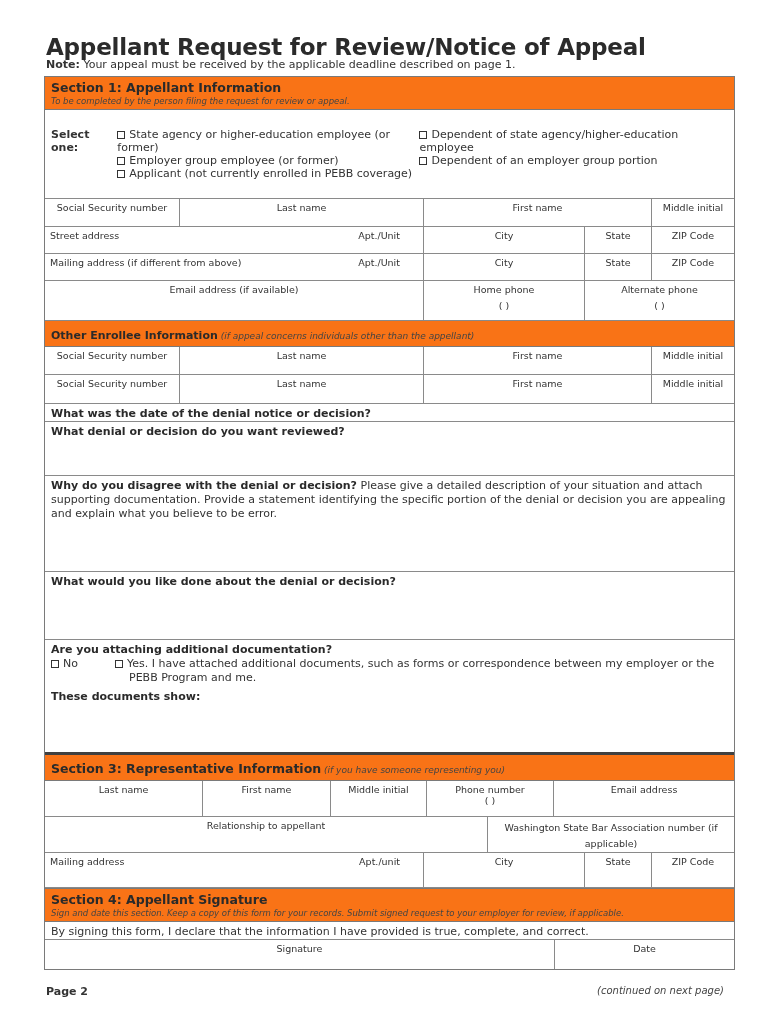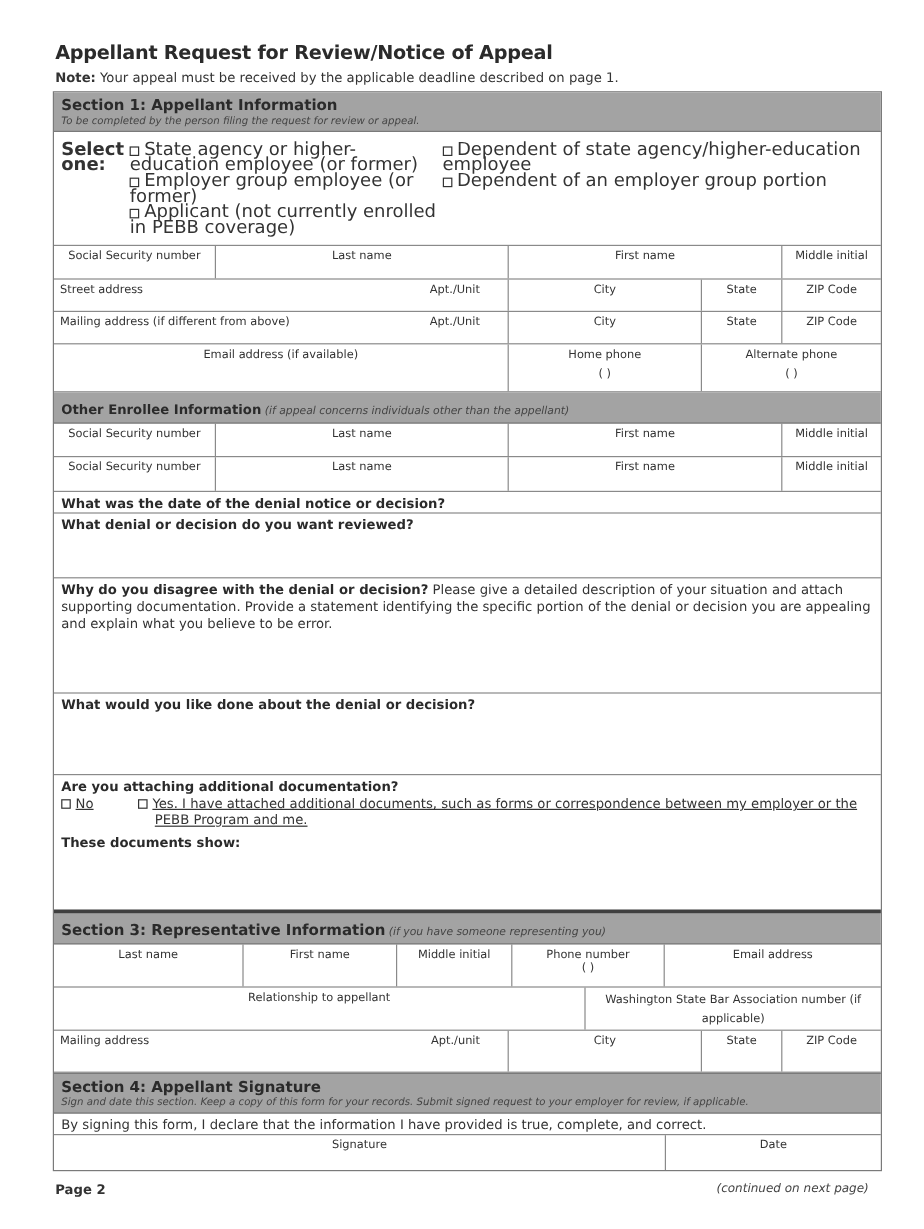--- a/index.html
+++ b/index.html
@@ -1,39 +1,39 @@
 <!DOCTYPE html>
 <html><head>
 <meta charset="utf-8">
 <style>
   * { box-sizing: border-box; margin: 0; padding: 0; }
   html, body { width: 770px; height: 1024px; background: #fff; }
   body { font-family: "DejaVu Sans", sans-serif; color: #222; position: relative; overflow: hidden; }
-  .title { position: absolute; left: 46px; top: 34px; font-size: 16px; font-weight: bold; color: #2b2b2b; letter-spacing: -0.2px; }
+  .title { position: absolute; left: 46px; top: 34px; font-size: 23px; font-weight: bold; color: #2b2b2b; letter-spacing: -0.2px; }
   .note { position: absolute; left: 46px; top: 58px; font-size: 11px; color: #333; }
   .note b { font-weight: bold; }
   .form { position: absolute; left: 44px; top: 76px; width: 691px; border: 1px solid #7a7a7a; }
-  .sechead { background: #a3a3a3; border-bottom: 1px solid #7a7a7a; padding: 3px 6px 3px 6px; }
+  .sechead { background: #f97316; border-bottom: 1px solid #7a7a7a; padding: 3px 6px 3px 6px; }
   .sechead .h { font-size: 12.5px; font-weight: bold; color: #2a2a2a; }
   .sechead .sub { font-size: 8.5px; font-style: italic; color: #444; margin-top: 1px; }
   .sechead .hi { font-size: 9px; font-style: italic; font-weight: normal; color: #444; }
   .row { display: flex; border-bottom: 1px solid #8a8a8a; font-size: 9.5px; color: #333; }
   .row:last-child { border-bottom: none; }
   .cell { border-right: 1px solid #8a8a8a; padding: 3px 5px; position: relative; text-align: center; }
   .cell:last-child { border-right: none; }
   .cell.sp { display: flex; justify-content: space-between; }
   .phone { margin-top: 5px; }
-  .select { display: flex; padding: 8px 6px; font-size: 15px; border-bottom: 1px solid #8a8a8a; color: #333; }
+  .select { display: flex; padding: 18px 6px; font-size: 11px; border-bottom: 1px solid #8a8a8a; color: #333; }
   .select .lbl { width: 68px; font-weight: bold; line-height: 13px; }
   .select .col { line-height: 13px; }
   .select .col1 { width: 310px; }
   .cb { display: inline-block; width: 8px; height: 8px; border: 1px solid #333; margin-right: 4px; vertical-align: -1px; }
   .q { padding: 3px 6px; font-size: 11px; border-bottom: 1px solid #8a8a8a; color: #333; line-height: 14px; }
   .q b { font-weight: bold; color: #2a2a2a; }
-  .opts { display: flex; text-decoration: underline; }
+  .opts { display: flex; }
   .opts .no { width: 64px; }
   .opts .yes { flex: 1; padding-left: 14px; text-indent: -14px; }
   .footer-l { position: absolute; left: 46px; top: 985px; font-size: 11px; font-weight: bold; color: #333; }
   .footer-r { position: absolute; right: 46px; top: 985px; font-size: 10px; font-style: italic; color: #444; }
 </style>
 </head>
 <body>
 
 <div class="title">Appellant Request for Review/Notice of Appeal</div>
 <div class="note"><b>Note:</b><span> Your appeal must be received by the applicable deadline described on page 1.</span></div>

